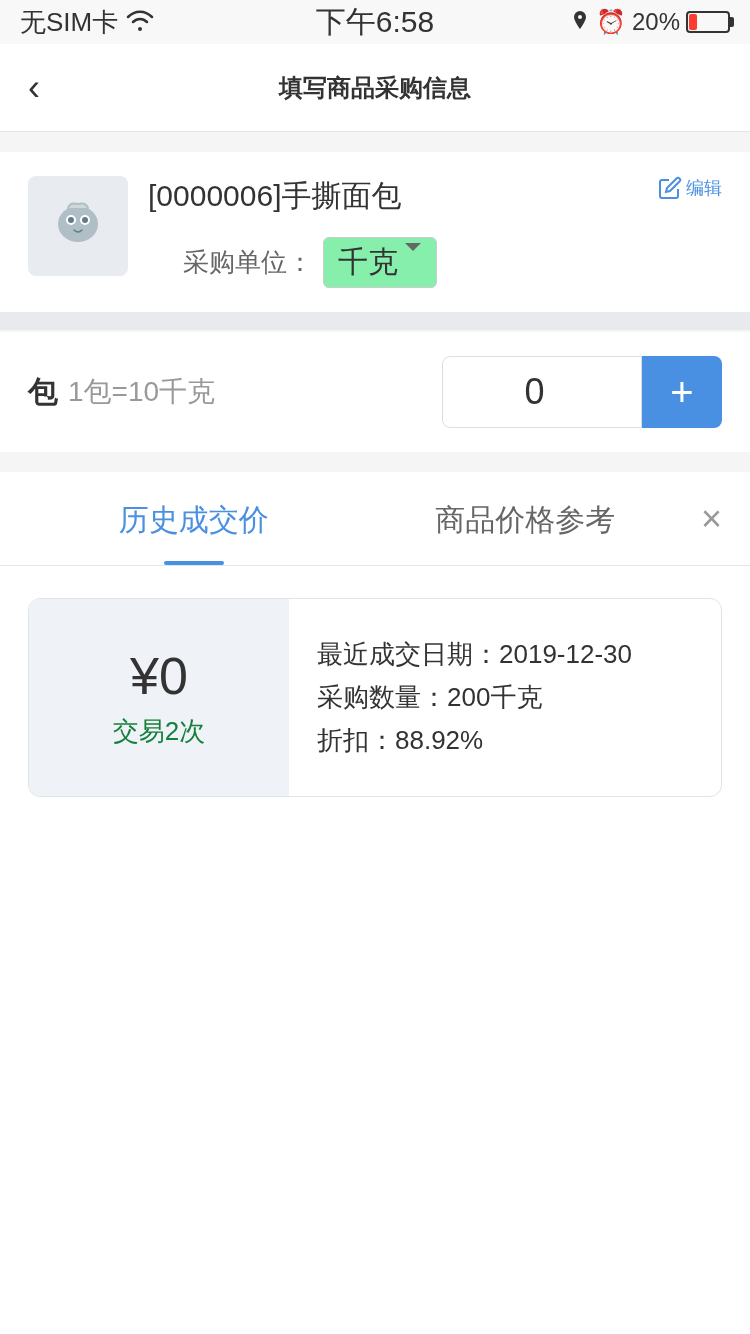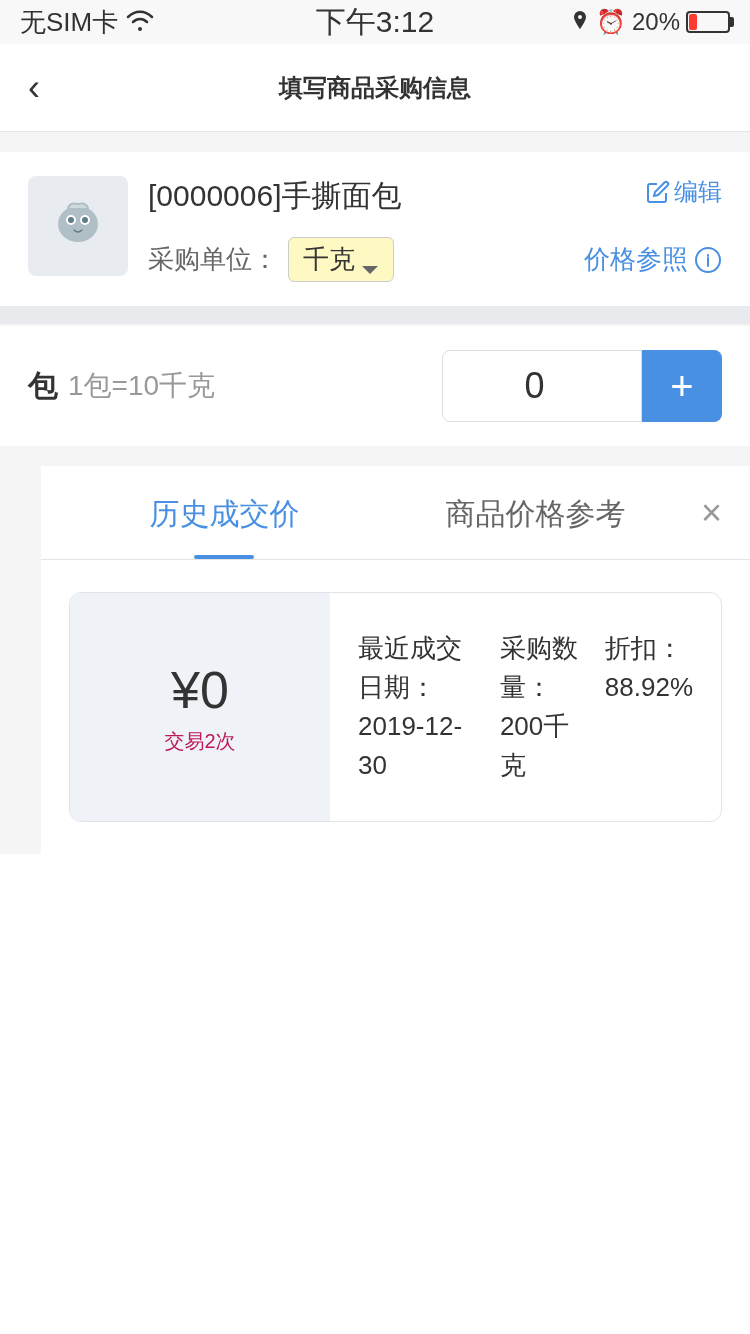--- a/index.html
+++ b/index.html
@@ -127,48 +127,49 @@
       justify-content: space-between;
       align-items: flex-start;
       margin-bottom: 20px;
     }
     .product-name {
       font-size: 30px;
       color: #333;
       font-weight: 500;
     }
     .edit-btn {
-      font-size: 24px;
+      font-size: 18px;
       color: #4a90e2;
       display: flex;
       align-items: center;
       gap: 4px;
       cursor: pointer;
     }
     .product-unit-row {
       display: flex;
       justify-content: space-between;
       align-items: center;
+      margin-left: 35px;
     }
     .unit-label {
       font-size: 26px;
       color: #666;
       display: flex;
       align-items: center;
       gap: 10px;
     }
     .unit-select {
       display: inline-flex;
-      align-items: flex-end;
+      align-items: flex-start;
       border: 1px solid #ccc;
       border-radius: 6px;
       padding: 4px 14px;
-      font-size: 26px;
-      color: #333;
-      background: #fef9c3;
+      font-size: 30px;
+      color: #333;
+      background: #86efac;
       gap: 6px;
       cursor: pointer;
     }
     .price-ref {
       font-size: 26px;
       color: #4a90e2;
       display: flex;
       align-items: center;
       gap: 6px;
       cursor: pointer;
@@ -224,21 +225,20 @@
       display: flex;
       align-items: center;
       justify-content: center;
       cursor: pointer;
     }
 
     
     .tabs-panel {
       background: #fff;
       margin-top: 20px;
-      margin-left: 41px;
     }
     .tabs-header {
       display: flex;
       align-items: center;
       border-bottom: 1px solid #e5e5e5;
       padding: 0 28px;
       position: relative;
     }
     .tab-item {
       flex: 1;
@@ -293,30 +293,30 @@
       align-items: center;
       justify-content: center;
       padding: 40px 20px;
     }
     .price-amount {
       font-size: 52px;
       color: #333;
       font-weight: 500;
     }
     .trade-count {
-      font-size: 20px;
-      color: #be185d;
+      font-size: 26px;
+      color: #15803d;
       margin-top: 8px;
     }
     .transaction-right {
       flex: 1;
       padding: 36px 28px;
       display: flex;
-      flex-direction: row;
-      gap: 12px;
+      flex-direction: column;
+      gap: 4px;
     }
     .info-row {
       font-size: 26px;
       color: #333;
       line-height: 1.5;
     }
 
     
     .bottom-area {
       background: #fff;
@@ -330,21 +330,21 @@
   <div class="status-left">
     <span>无SIM卡</span>
     <span>
       <svg width="28" height="22" viewBox="0 0 28 22" fill="none">
         <path d="M14 18a2 2 0 1 1 0 4 2 2 0 0 1 0-4z" fill="#333"></path>
         <path d="M7 13c1.9-1.9 4.5-3 7-3s5.1 1.1 7 3" stroke="#333" stroke-width="2.5" fill="none" stroke-linecap="round"></path>
         <path d="M2 8c3.3-3.3 7.8-5.3 12-5.3s8.7 2 12 5.3" stroke="#333" stroke-width="2.5" fill="none" stroke-linecap="round"></path>
       </svg>
     </span>
   </div>
-  <div class="status-center">下午3:12</div>
+  <div class="status-center">下午6:58</div>
   <div class="status-right">
     <span>
       <svg width="20" height="20" viewBox="0 0 20 20" fill="#333">
         <path d="M10 1a6 6 0 0 1 6 6c0 4-6 12-6 12S4 11 4 7a6 6 0 0 1 6-6zm0 4a2 2 0 1 0 0 4 2 2 0 0 0 0-4z"></path>
       </svg>
     </span>
     <span>⏰</span>
     <span>20%</span>
     <span class="battery">
       <span class="battery-fill"></span>
@@ -387,27 +387,20 @@
     <div class="product-unit-row">
       <div class="unit-label">
         <span>采购单位：</span>
         <span class="unit-select">
           <span>千克</span>
           <svg width="18" height="12" viewBox="0 0 18 12" fill="#666">
             <path d="M1 1l8 8 8-8"></path>
           </svg>
         </span>
       </div>
-      <div class="price-ref">
-        <span>价格参照</span>
-        <svg width="28" height="28" viewBox="0 0 28 28" fill="none" stroke="#4a90e2" stroke-width="2">
-          <circle cx="14" cy="14" r="12"></circle>
-          <path d="M14 12v8M14 9v1" stroke-linecap="round"></path>
-        </svg>
-      </div>
     </div>
   </div>
 </div>
 
 <div style="height:18px;background:#e8eaed;"></div>
 
 <div class="quantity-row">
   <div class="qty-label">
     <span class="qty-label-main">包</span>
     <span class="qty-sub">1包=10千克</span>

